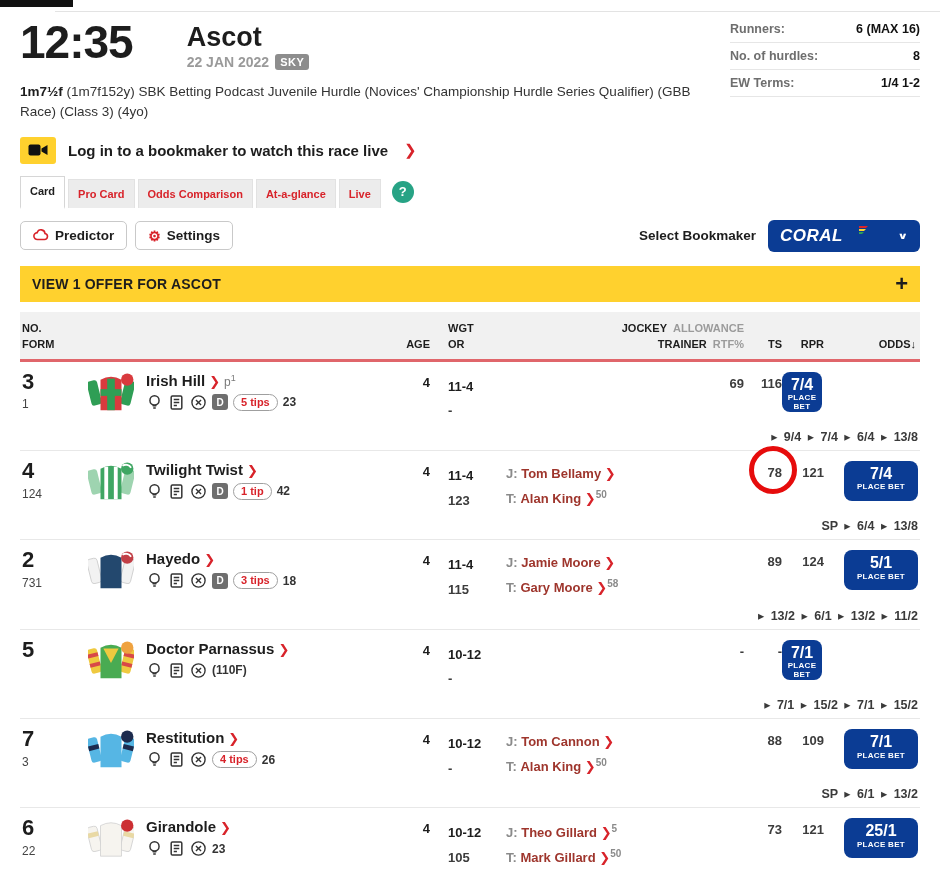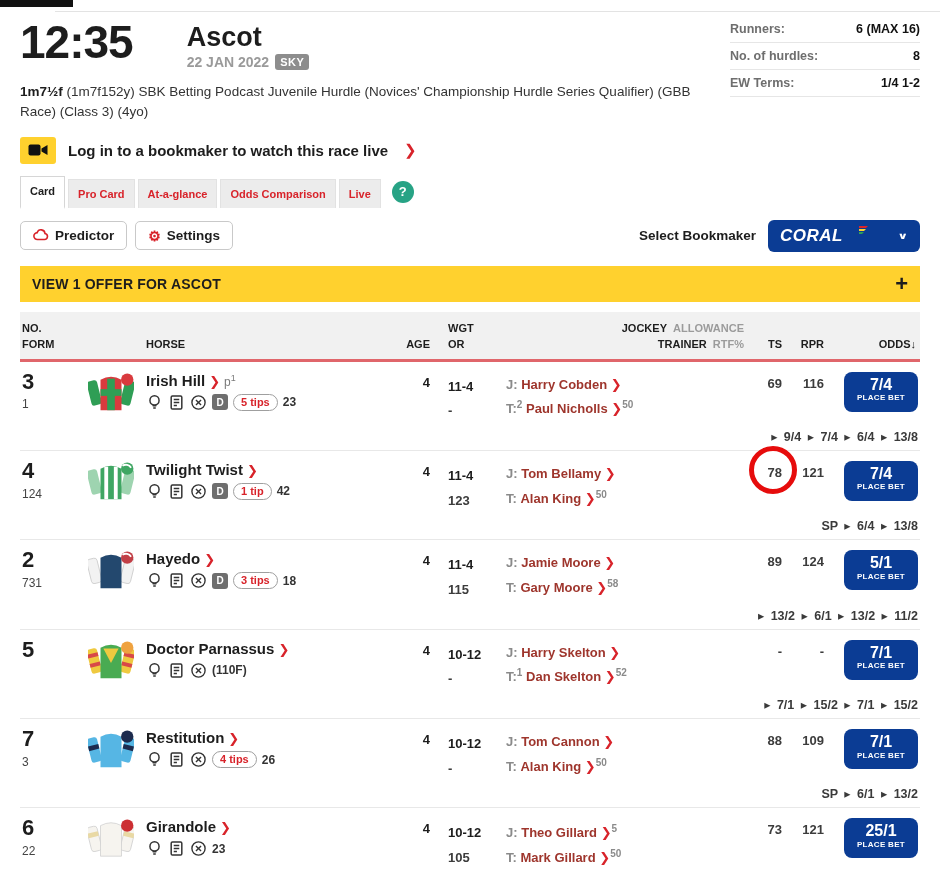--- a/index.html
+++ b/index.html
@@ -140,22 +140,22 @@
           <path d="M13.5 6.5l6-3.5v10l-6-3.5z" fill="#111"></path>
         </svg>
     </div>
     <span class="live-text">Log in to a bookmaker to watch this race live</span>
     <span class="red-chev">❯</span>
   </div>
 
   <div class="tabs">
     <div class="tab active">Card</div>
     <div class="tab">Pro Card</div>
+    <div class="tab">Odds Comparison</div>
     <div class="tab">At-a-glance</div>
-    <div class="tab">Odds Comparison</div>
     <div class="tab">Live</div>
     <div class="help-circle">?</div>
   </div>
 
   <div class="toolbar">
     <button class="tool-btn">
       <span class="ticon">
         <svg width="16" height="12" viewBox="0 0 16 12" fill="none" stroke="#d8232a" stroke-width="1.6">
             <path d="M4.5 10.5h7a3 3 0 0 0 .5-5.95A4 4 0 0 0 4.2 3.6 2.8 2.8 0 0 0 4.5 10.5z"></path>
           </svg>
@@ -190,21 +190,20 @@
   <div class="racecard">
 
     <div class="grid-row thead">
       <div class="h h-pad">
         <div>NO.</div>
           <div>FORM</div>
       </div>
       <div class="h"></div>
       <div class="h">
           <div>&nbsp;</div>
-          <div>HORSE</div>
         </div>
       <div class="h h-right">
           <div>&nbsp;</div>
           <div>AGE</div>
         </div>
       <div class="h" style="padding-left:18px;">
         <div>WGT</div>
           <div>OR</div>
       </div>
       <div class="h" style="padding-left:14px;text-align:right;">
@@ -270,24 +269,20 @@
           <span class="d-badge">D</span>
           <span class="tips-pill">5 tips</span>
           <span class="tip-count">23</span>
         </div>
       </div>
       <div class="age-cell">4</div>
       <div class="wgt-cell">
           <div>11-4</div>
           <div class="or">-</div>
         </div>
-      <div class="jt-cell">
-        <div><span class="jt-lbl">J:</span> <span class="jt-name">Harry Cobden</span> <span class="horse-chev">❯</span></div>
-        <div><span class="jt-lbl">T:</span><span class="jt-sup">2</span> <span class="jt-name">Paul Nicholls</span> <span class="horse-chev">❯</span><span class="jt-sup">50</span></div>
-      </div>
       <div class="ts-cell">69</div>
       <div class="rpr-cell">116</div>
       <div class="odds-cell">
         <div class="bet-btn">
           <div class="bet-odds">7/4</div>
           <div class="bet-place">PLACE BET</div>
         </div>
       </div>
       <div class="sub-odds">▸ 9/4 ▸ 7/4 ▸ 6/4 ▸ 13/8</div>
     </div>
@@ -466,24 +461,20 @@
               </svg>
             </span>
           <span class="special-note">(110F)</span>
         </div>
       </div>
       <div class="age-cell">4</div>
       <div class="wgt-cell">
           <div>10-12</div>
           <div class="or">-</div>
         </div>
-      <div class="jt-cell">
-        <div><span class="jt-lbl">J:</span> <span class="jt-name">Harry Skelton</span> <span class="horse-chev">❯</span></div>
-        <div><span class="jt-lbl">T:</span><span class="jt-sup">1</span> <span class="jt-name">Dan Skelton</span> <span class="horse-chev">❯</span><span class="jt-sup">52</span></div>
-      </div>
       <div class="ts-cell">-</div>
       <div class="rpr-cell">-</div>
       <div class="odds-cell">
         <div class="bet-btn">
           <div class="bet-odds">7/1</div>
           <div class="bet-place">PLACE BET</div>
         </div>
       </div>
       <div class="sub-odds">▸ 7/1 ▸ 15/2 ▸ 7/1 ▸ 15/2</div>
     </div>

